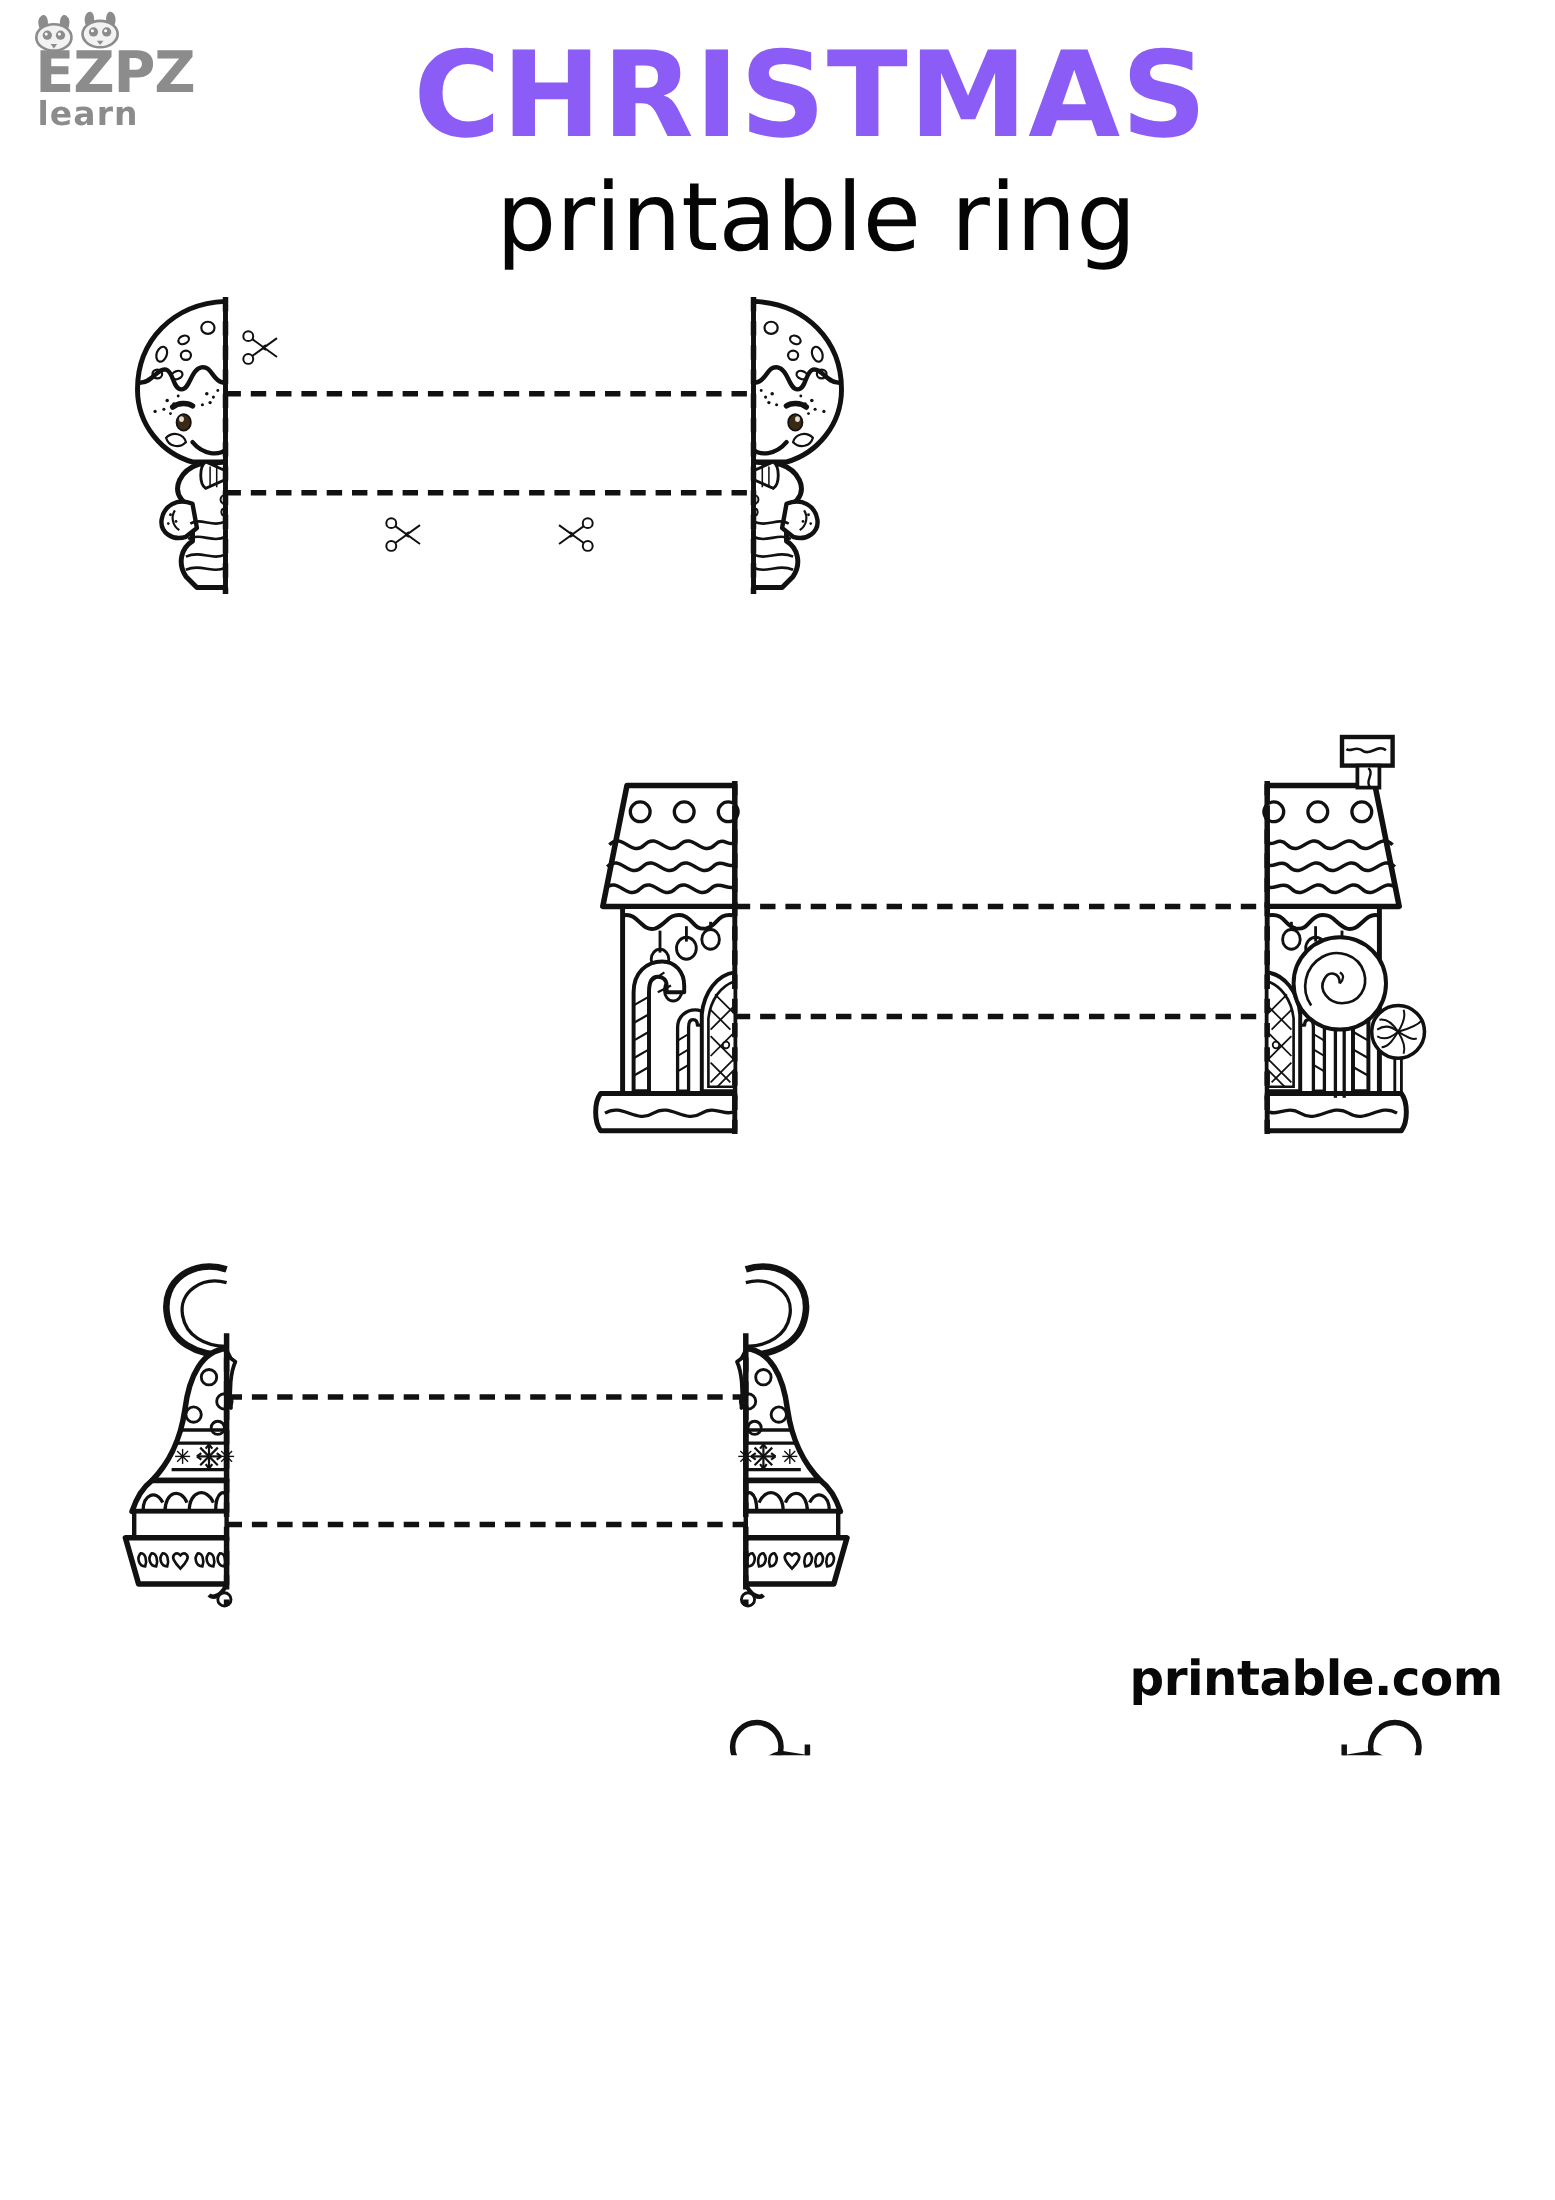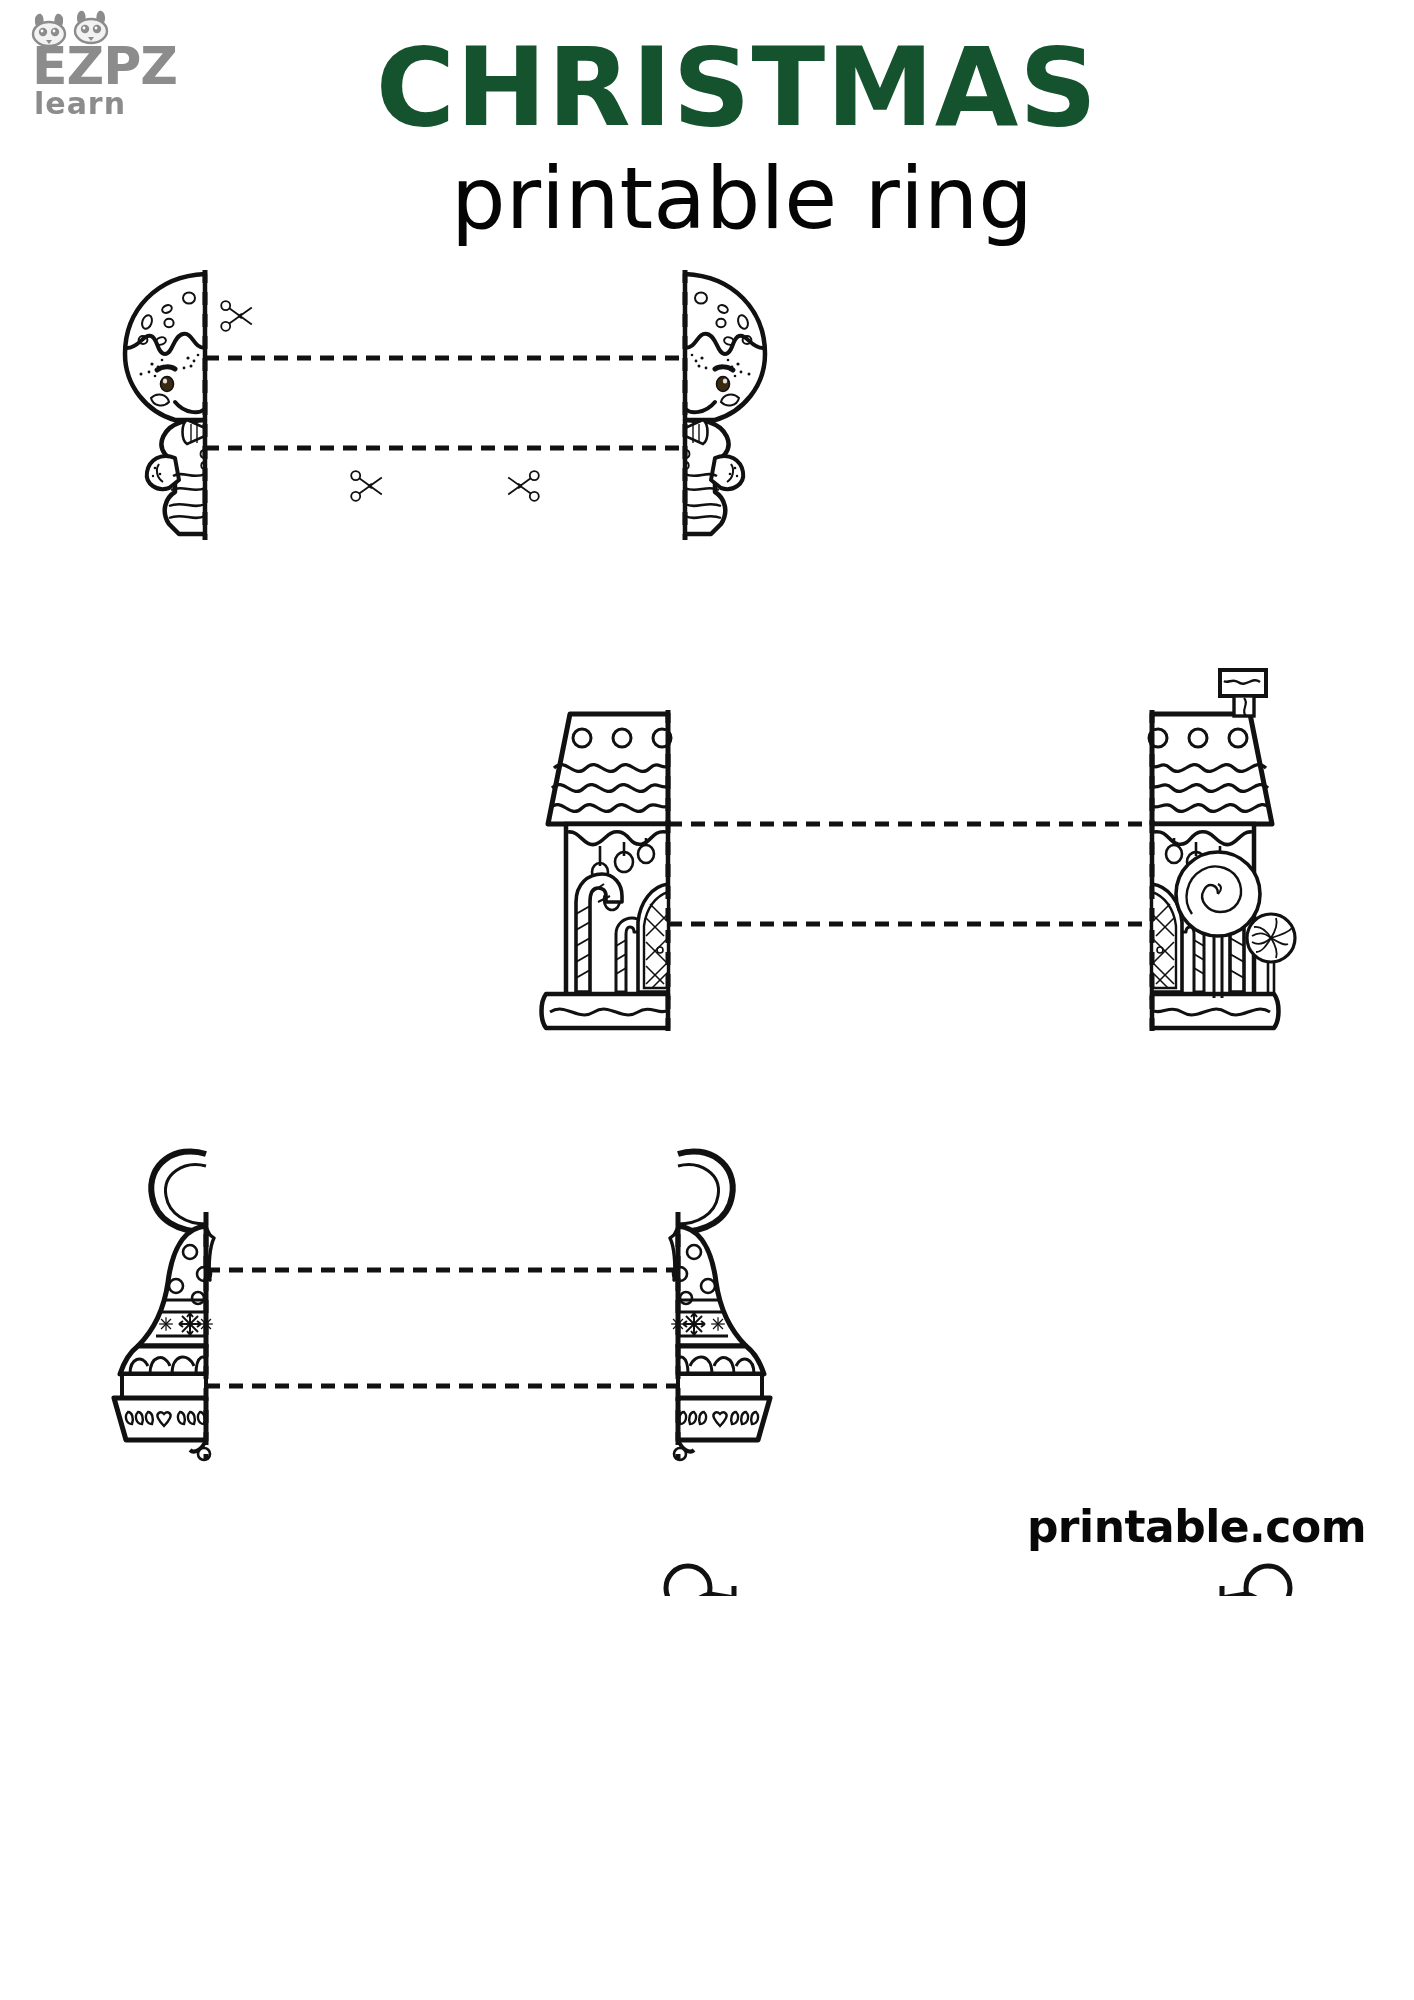--- a/index.html
+++ b/index.html
@@ -36,21 +36,21 @@
     top: 34px;
     width: 1414px;
     text-align: center;
     padding-left: 60px;
     box-sizing: border-box;
     font-family: "DejaVu Sans", sans-serif;
     font-weight: 700;
     font-size: 108px;
     letter-spacing: 1px;
     line-height: 1;
-    color: #14532d;
+    color: #8b5cf6;
   }
   #subtitle {
     position: absolute;
     left: 0;
     top: 155px;
     width: 1414px;
     text-align: center;
     padding-left: 70px;
     box-sizing: border-box;
     font-family: "DejaVu Sans", sans-serif;

